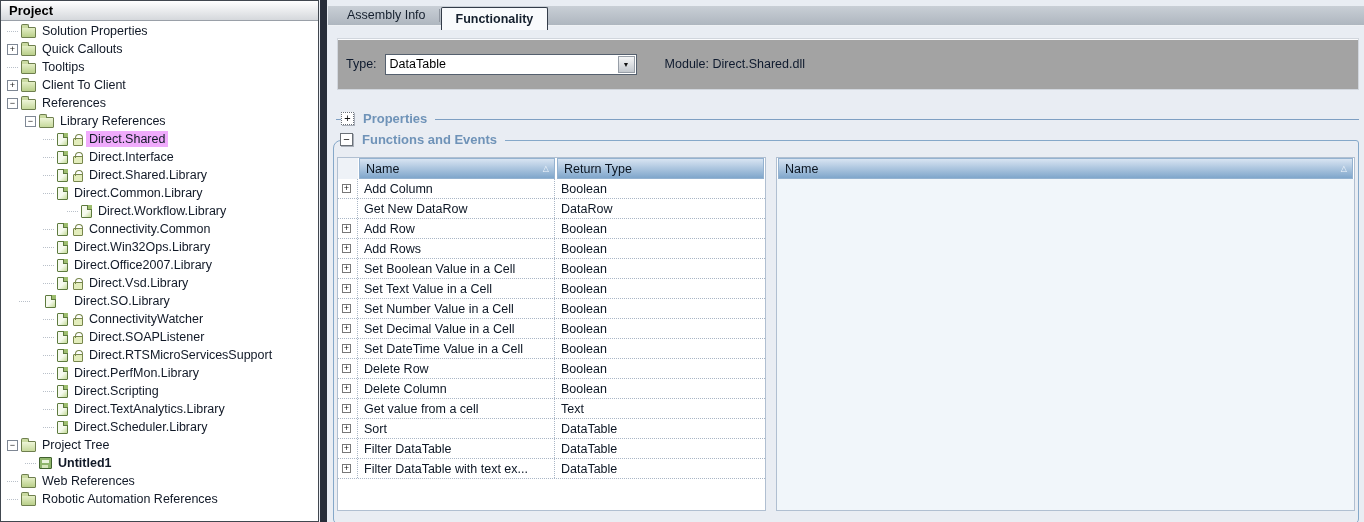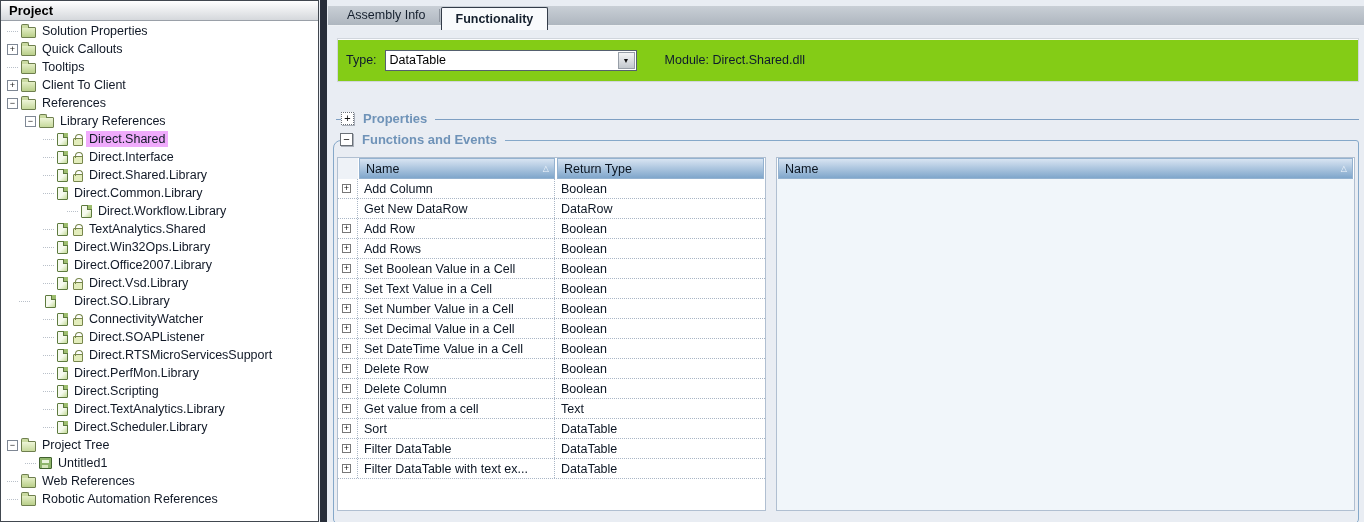--- a/index.html
+++ b/index.html
@@ -24,21 +24,21 @@
     overflow:hidden; font-size:12.5px; color:#101826;
   }
   .t-item { height:18px; display:flex; align-items:center; white-space:nowrap; }
   .t-exp {
     width:11px; height:11px; flex:0 0 11px; border:1px solid #7e8794; background:#fff;
     font-size:9px; line-height:8px; text-align:center; color:#1a1a1a; margin-right:3px;
   }
   .t-dots { width:11px; flex:0 0 11px; border-top:1px dotted #b9c0c9; margin-right:3px; }
   .t-label { padding:1px 3px; margin-left:3px; }
   .t-label.sel { background:#f0abfc; }
-  .t-label.bold { font-weight:normal; }
+  .t-label.bold { font-weight:bold; }
 
   
   .icon-folder {
     width:15px; height:11px; flex:0 0 15px; position:relative; margin-top:2px;
     background:linear-gradient(#e4eec6,#b9cf8a); border:1px solid #6e7f4e; border-radius:1px;
   }
   .icon-folder::before {
     content:''; position:absolute; top:-4px; left:-1px; width:6px; height:3px;
     background:#cbdba2; border:1px solid #6e7f4e; border-bottom:none; border-radius:2px 2px 0 0;
   }
@@ -81,22 +81,22 @@
   }
   .tab-sep { width:1px; height:13px; background:#8f96a0; margin:0 1px 3px; }
   .tab.active {
     background:#f8fafc; border:1px solid #333c49; border-bottom:none;
     font-weight:bold; border-radius:2px 2px 0 0; padding:4px 14px; margin-bottom:-5px;
   }
   .content { position:absolute; top:20px; left:0; right:0; bottom:0; background:#e9edf3; }
 
   
   .type-group {
-    position:absolute; left:9px; right:5px; top:12px; height:44px;
-    border:1px solid #d1d6dd; background:#84cc16; box-shadow:inset 0 1px 0 #fafbfd;
+    position:absolute; left:9px; right:5px; top:12px; height:52px;
+    border:1px solid #d1d6dd; background:#a3a3a3; box-shadow:inset 0 1px 0 #fafbfd;
     display:flex; align-items:center;
   }
   .type-label, .module { font-size:12.5px; color:#0e1a2e; }
   .type-label { margin-left:8px; }
   .combo {
     margin-left:8px; width:252px; height:21px; background:#fff;
     border:1px solid #55606e; display:flex; align-items:center;
   }
   .combo-text { flex:1; font-size:12.5px; color:#000; padding-left:4px; }
   .combo-btn {
@@ -222,21 +222,21 @@
       </div>
       <div class="t-item" style="padding-left: 66px;">
         <span class="t-dots"></span>
         <span class="icon-page"></span>
         <span class="t-label">Direct.Workflow.Library</span>
       </div>
       <div class="t-item" style="padding-left: 42px;">
         <span class="t-dots"></span>
         <span class="icon-page"></span>
         <span class="icon-lock"></span>
-        <span class="t-label">TextAnalytics.Shared</span>
+        <span class="t-label">Connectivity.Common</span>
       </div>
       <div class="t-item" style="padding-left: 42px;">
         <span class="t-dots"></span>
         <span class="icon-page"></span>
         <span class="t-label">Direct.Win32Ops.Library</span>
       </div>
       <div class="t-item" style="padding-left: 42px;">
         <span class="t-dots"></span>
         <span class="icon-page"></span>
         <span class="t-label">Direct.Office2007.Library</span>

